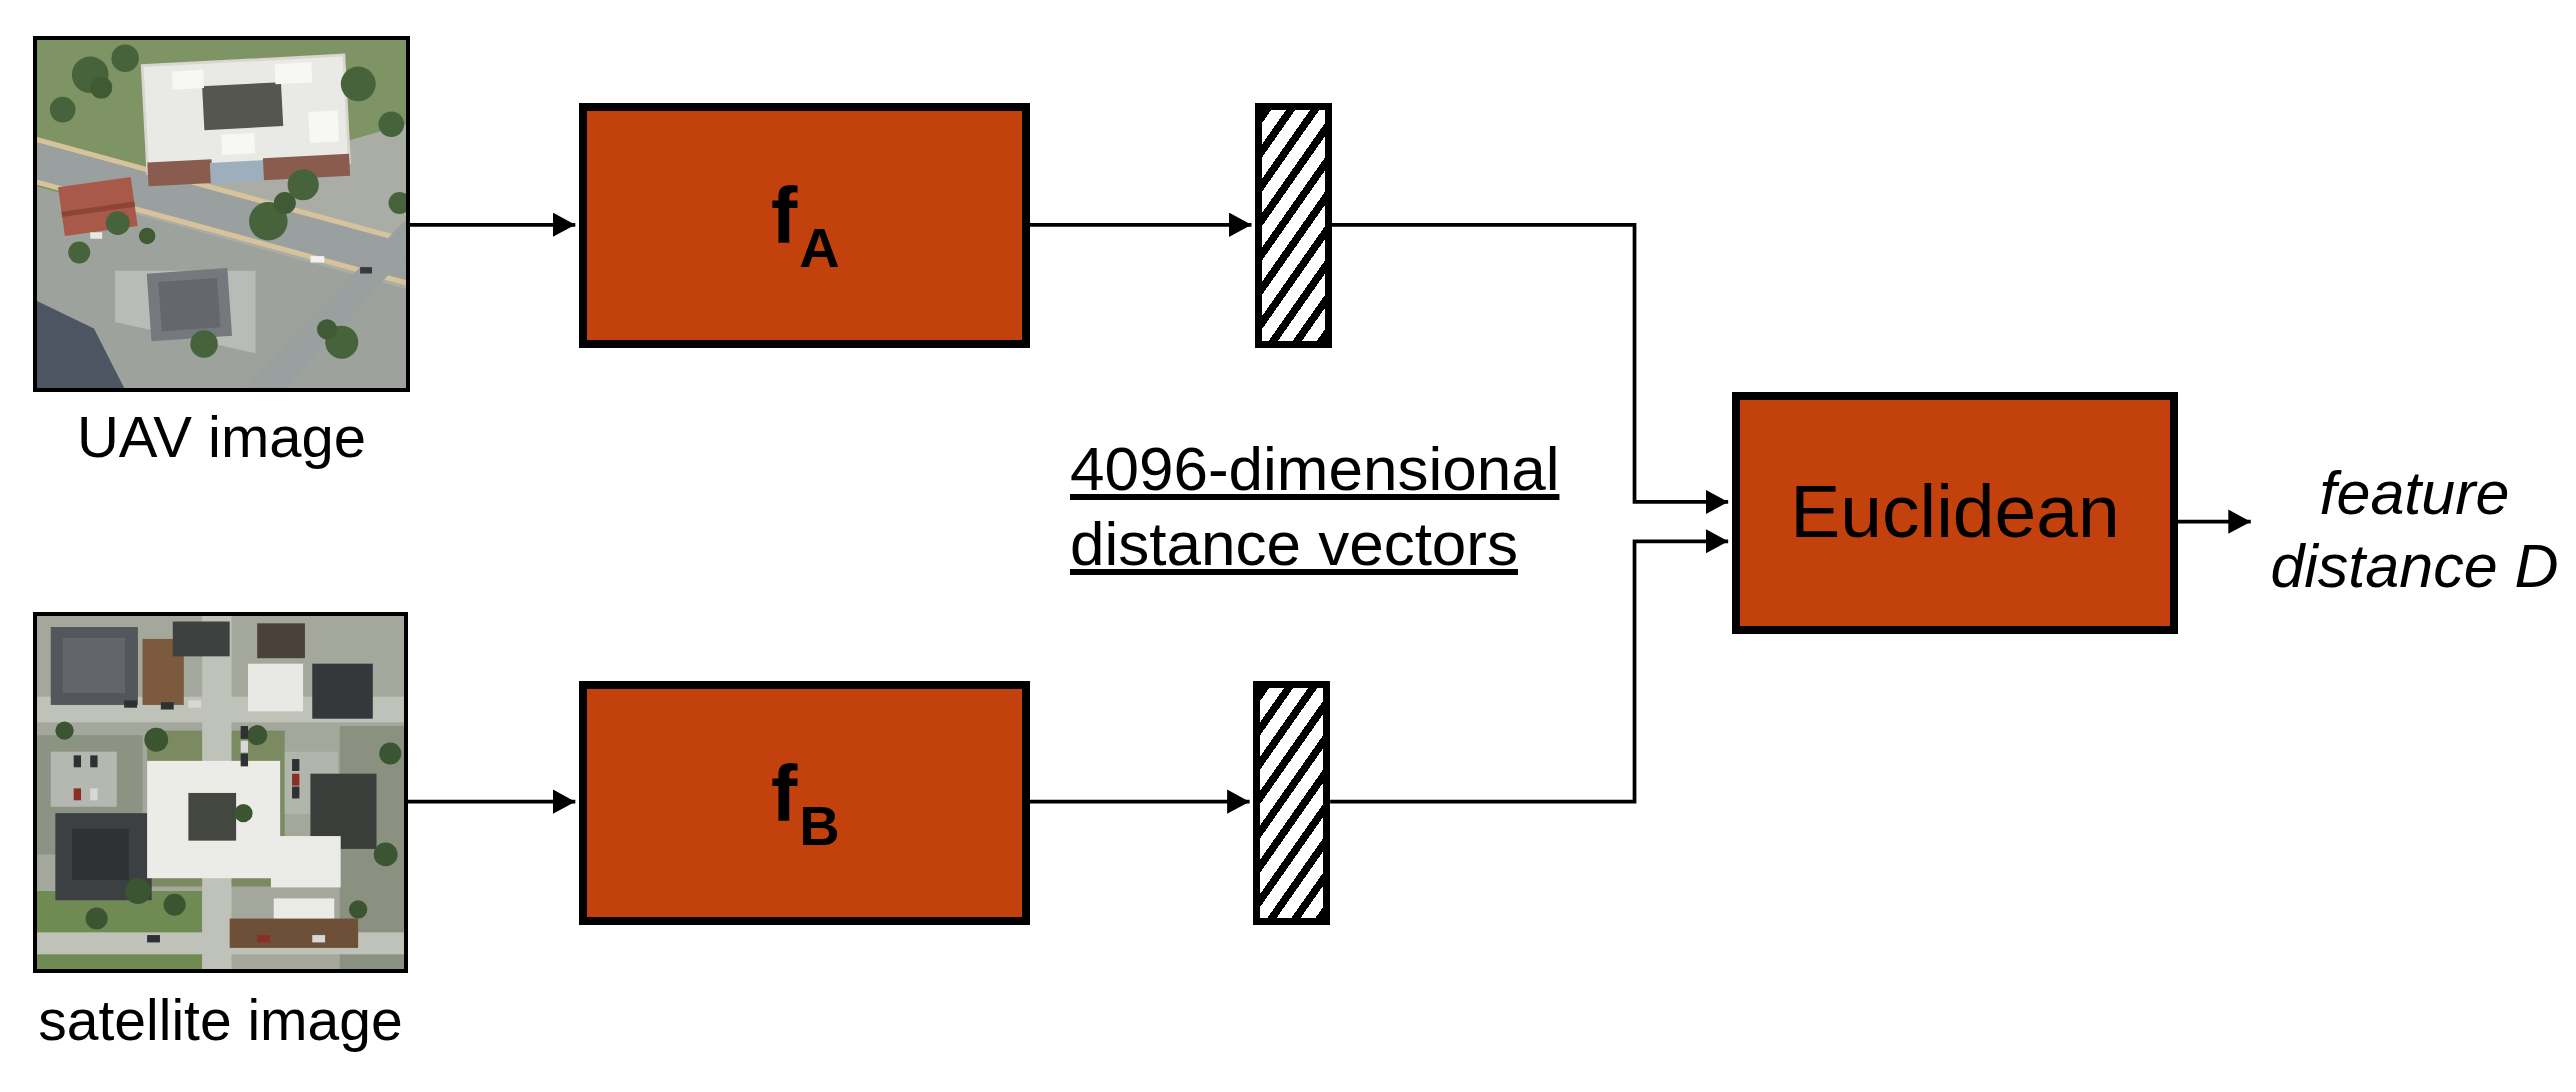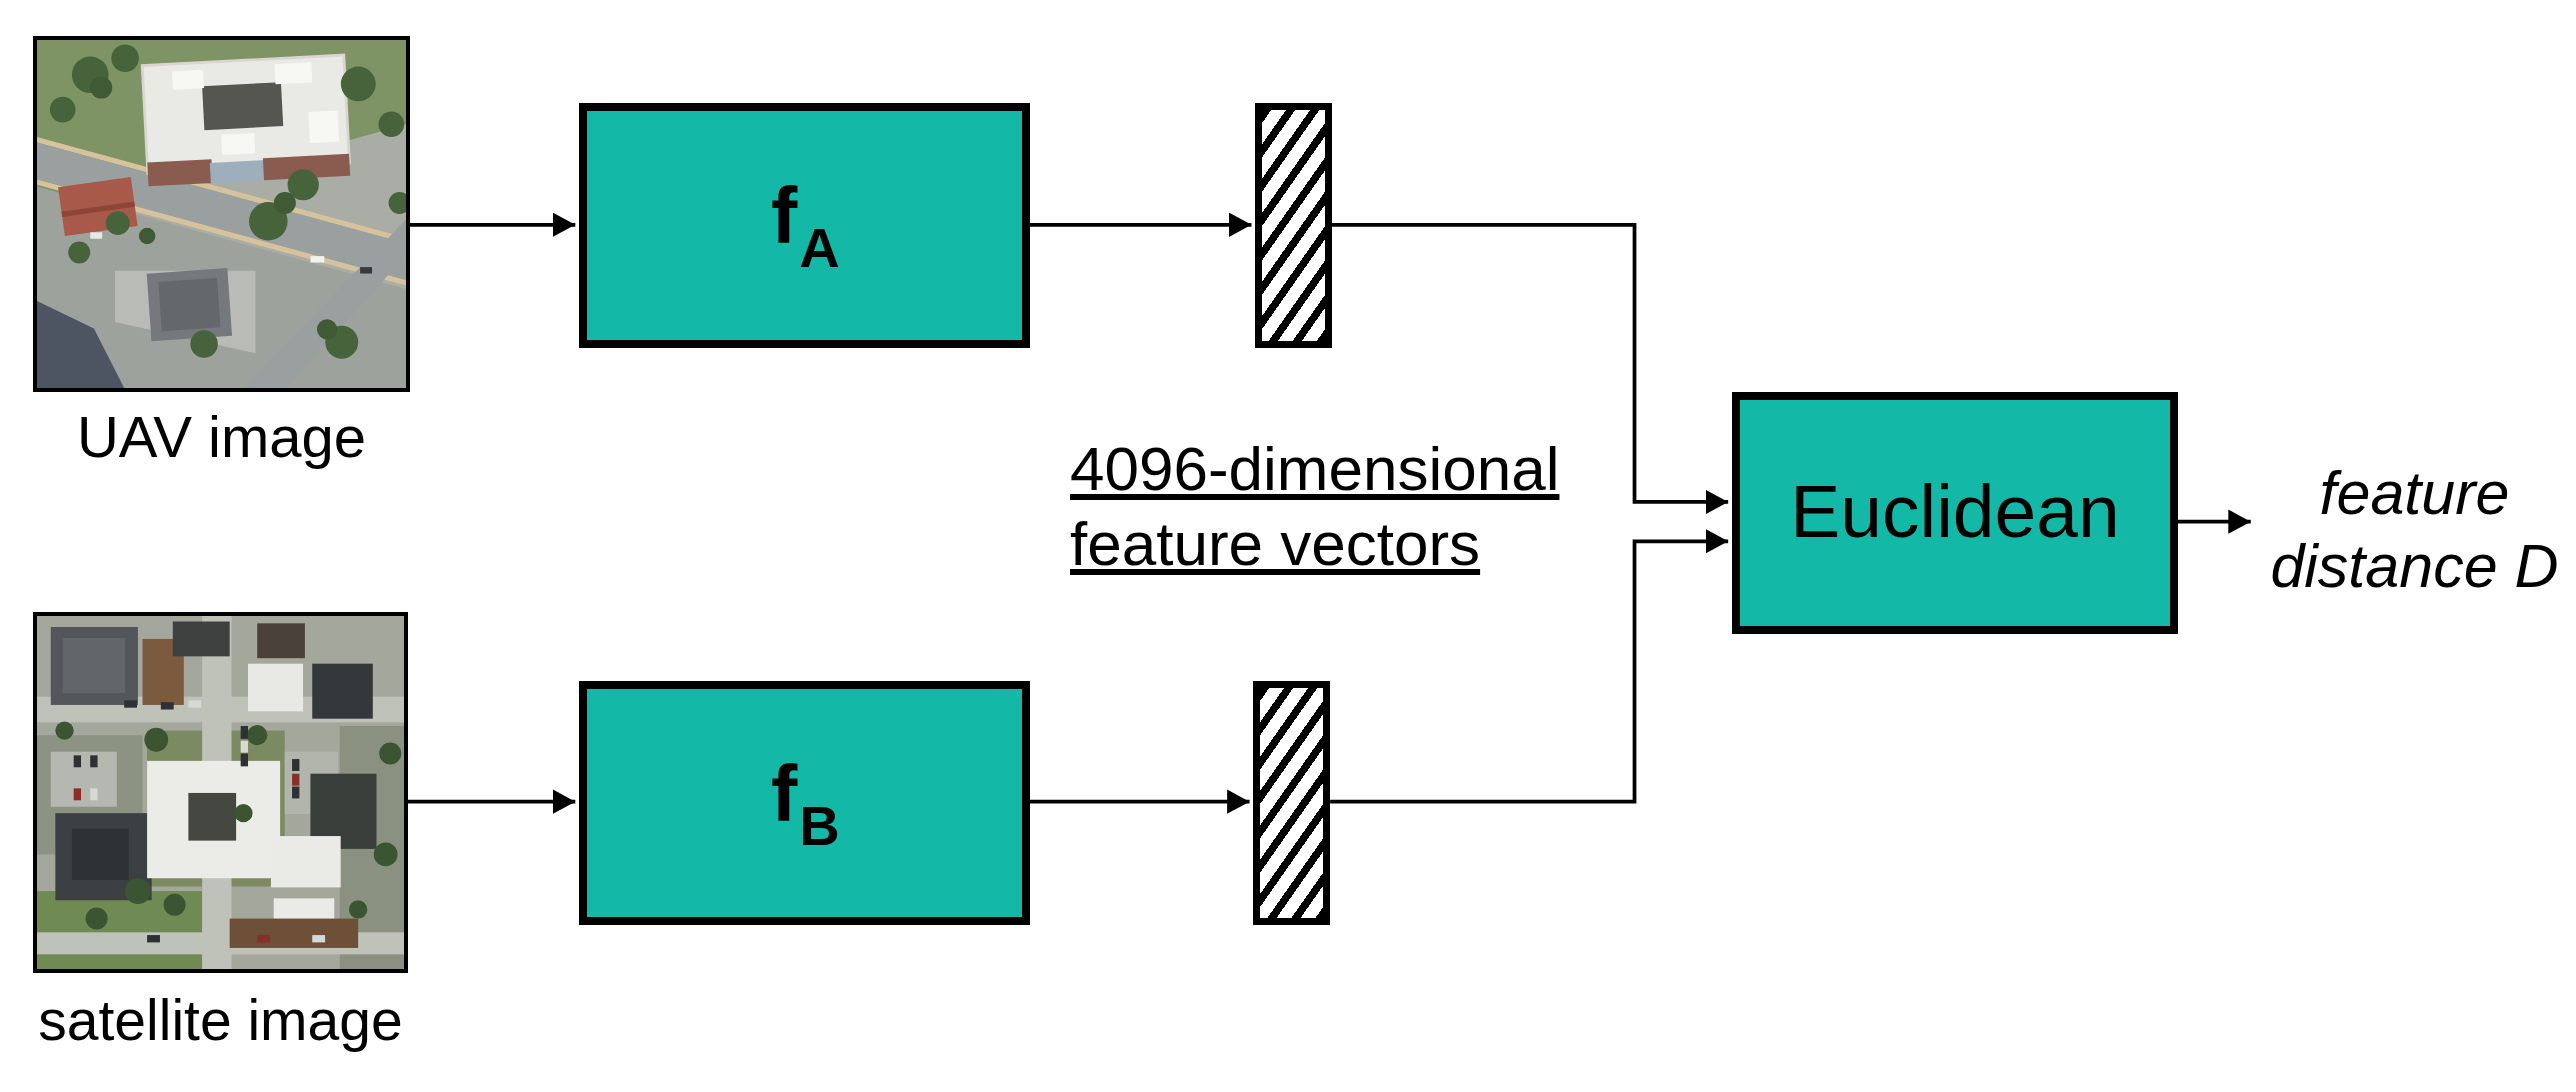--- a/index.html
+++ b/index.html
@@ -43,21 +43,21 @@
     z-index: 2;
     white-space: nowrap;
   }
   #uav-label { left: 33px; top: 401px;  width: 377px; }
   #sat-label { left: 33px; top: 985px; width: 375px; font-size: 57px; }
 
   .proc-box {
     position: absolute;
     box-sizing: border-box;
     border: 8.4px solid #000;
-    background: #14b8a6;
+    background: #c2410c;
     display: flex;
     align-items: center;
     justify-content: center;
     z-index: 2;
   }
   #fa-box { left: 579px; top: 103px; width: 451px; height: 245px; }
   #fb-box { left: 579px; top: 681px; width: 451px; height: 244px; }
   .f-label {
     font-weight: bold;
     font-size: 79px;
@@ -268,21 +268,21 @@
 
   <div class="proc-box" id="fb-box">
     <div class="f-label"><span>f</span><span class="f-sub">B</span></div>
   </div>
 
   <div class="vector-rect" id="vec-top"></div>
   <div class="vector-rect" id="vec-bottom"></div>
 
   <div class="caption">
     <div>4096-dimensional</div>
-    <div>feature vectors</div>
+    <div>distance vectors</div>
   </div>
 
   <div class="proc-box" id="dist-box">
     <div class="dist-text">
       <div>Euclidean</div>
     </div>
   </div>
 
   <div class="output-label">
     <div>feature</div>

